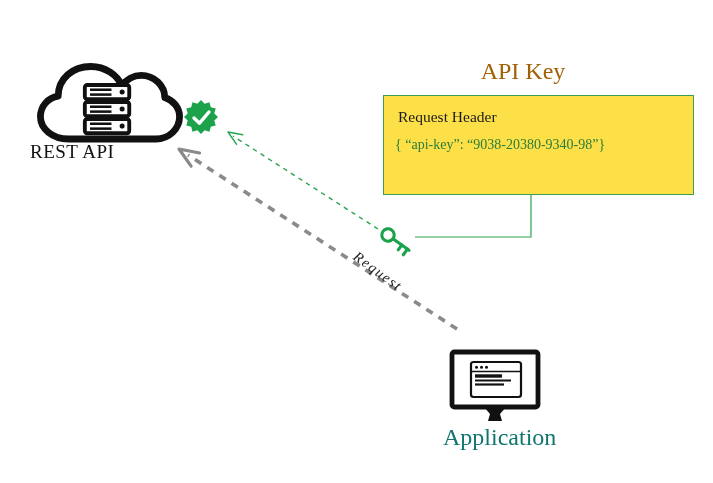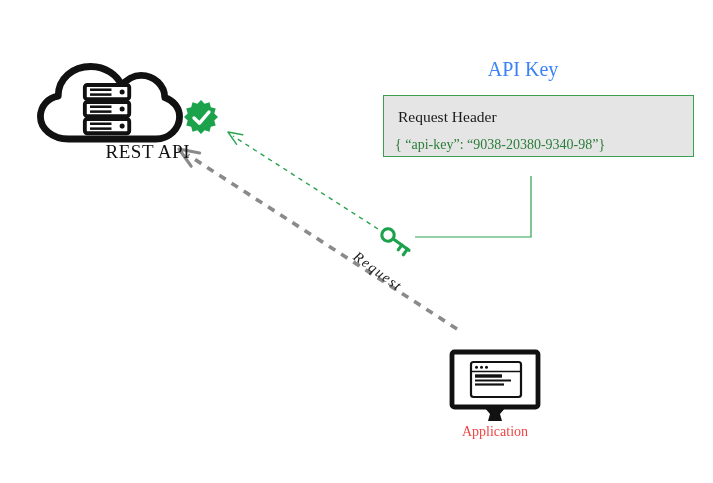--- a/index.html
+++ b/index.html
@@ -19,48 +19,48 @@
   
   .overlay-svg {
     position: absolute;
     left: 0; top: 0;
     width: 713px; height: 483px;
     pointer-events: none;
   }
 
   
   .cloud-wrap   { left: 36px;  top: 56px;  width: 148px; height: 92px; }
-  .rest-label   { left: 30px;  top: 141px; width: 160px; text-align: right;
+  .rest-label   { left: 30px;  top: 141px; width: 160px; text-align: left;
                   font-size: 19px; color: #121212; letter-spacing: 0.5px; }
   .badge-wrap   { left: 183px; top: 99px;  width: 36px; height: 36px; }
 
   
   .api-title    { left: 383px; top: 58px; width: 280px; text-align: center;
-                  font-size: 20px; color: #3b82f6; }
-  .key-box      { left: 383px; top: 95px; width: 311px; height: 62px;
-                  background: #e5e5e5; border: 1.3px solid #3aa050; text-decoration: underline; }
+                  font-size: 24px; color: #a16207; }
+  .key-box      { left: 383px; top: 95px; width: 311px; height: 100px;
+                  background: #fde047; border: 1.3px solid #3aa050; text-decoration: underline; }
   .key-box .hdr { position: absolute; left: 14px; top: 12px;
                   font-size: 15.5px; color: #1a1a1a; }
   .key-box .code{ position: absolute; left: 11px; top: 41px;
                   font-size: 14px; color: #2b7d3a; }
 
   
   .key-wrap     { left: 376px; top: 221px; width: 52px; height: 48px; overflow: visible; }
 
   
   .request-label{ left: 360px; top: 248px;
                   font-size: 14.5px; font-style: italic; color: #222;
                   letter-spacing: 1.5px;
                   transform: rotate(36deg);
                   transform-origin: left top; }
 
   
   .monitor-wrap { left: 447px; top: 349px; width: 96px; height: 74px; }
   .app-label    { left: 443px; top: 424px; width: 104px; text-align: center;
-                  font-size: 14px; color: #ef4444; }
+                  font-size: 24px; color: #0f766e; }
 </style>
 </head>
 <body>
 
 <div class="canvas">
 
   <svg class="overlay-svg" viewBox="0 0 713 483">
 
     <polyline points="531,176 531,237 415,237" fill="none" stroke="#2aa34f" stroke-width="1.2"></polyline>
 

